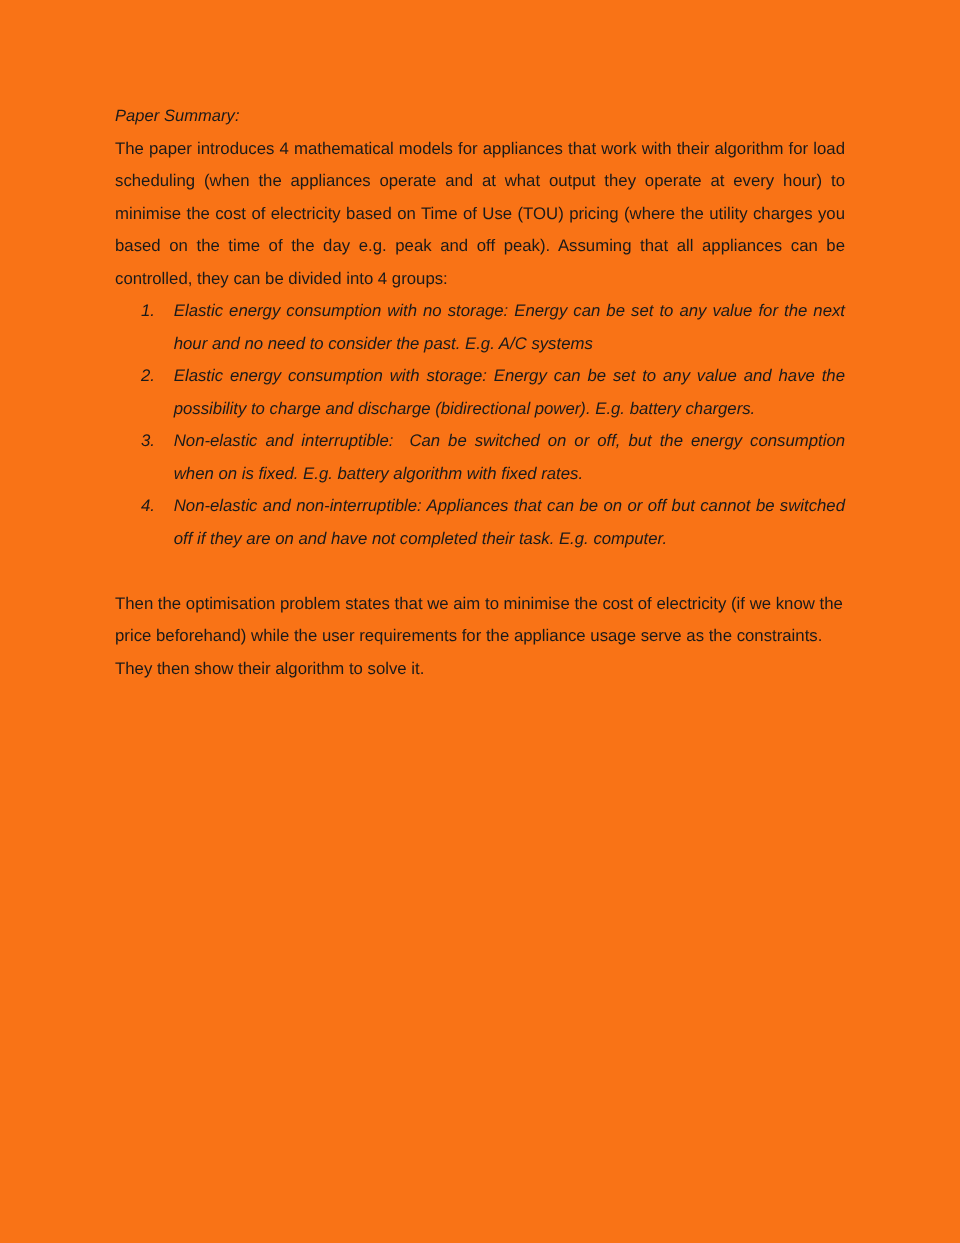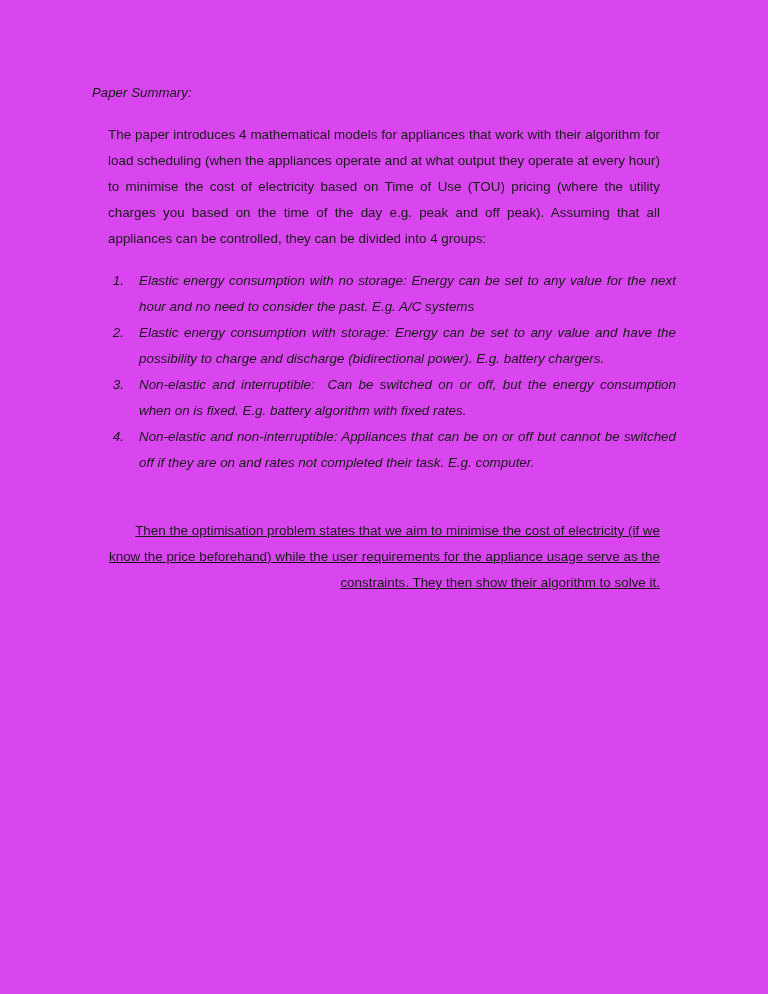--- a/index.html
+++ b/index.html
@@ -14,21 +14,21 @@
     font-family: "Liberation Sans", sans-serif;
     color: #1a1a1a;
     -webkit-font-smoothing: antialiased;
     overflow: hidden;
   }
 
   .page {
     position: relative;
     width: 768px;
     height: 994px;
-    background: #d946ef;
+    background: #f97316;
     box-sizing: border-box;
   }
 
   .doc-body {
     position: absolute;
     left: 92px;
     top: 80px;
     width: 584px;
   }
 
@@ -37,29 +37,28 @@
     font-size: 13.2px;
     line-height: 26px;
     margin: 0 0 0 0;
     text-align: left;
     letter-spacing: 0.05px;
   }
 
   p.para {
     font-size: 13.4px;
     line-height: 26px;
-    margin: 16px;
+    margin: 0;
     text-align: justify;
     text-justify: inter-word;
     letter-spacing: 0.01px;
   }
 
   p.para.last-ragged {
-    text-align: right;
-    text-decoration: underline;
+    text-align: left;
   }
 
   ol.group-list {
     margin: 0;
     padding: 0;
     list-style: none;
     counter-reset: grpitem;
     font-style: italic;
   }
 
@@ -98,21 +97,21 @@
   <div class="doc-body">
 
     <div class="heading-italic">Paper Summary:</div>
 
     <p class="para">The paper introduces 4 mathematical models for appliances that work with their algorithm for load scheduling (when the appliances operate and at what output they operate at every hour) to minimise the cost of electricity based on Time of Use (TOU) pricing (where the utility charges you based on the time of the day e.g. peak and off peak). Assuming that all appliances can be controlled, they can be divided into 4 groups:</p>
 
     <ol class="group-list">
       <li>Elastic energy consumption with no storage: Energy can be set to any value for the next hour and no need to consider the past. E.g. A/C systems</li>
       <li>Elastic energy consumption with storage: Energy can be set to any value and have the possibility to charge and discharge (bidirectional power). E.g. battery chargers.</li>
       <li class="nowrap-nbsp">Non-elastic and interruptible:  Can be switched on or off, but the energy consumption when on is fixed. E.g. battery algorithm with fixed rates.</li>
-      <li>Non-elastic and non-interruptible: Appliances that can be on or off but cannot be switched off if they are on and rates not completed their task. E.g. computer.</li>
+      <li>Non-elastic and non-interruptible: Appliances that can be on or off but cannot be switched off if they are on and have not completed their task. E.g. computer.</li>
     </ol>
 
     <div class="spacer-line"></div>
 
     <p class="para last-ragged">Then the optimisation problem states that we aim to minimise the cost of electricity (if we know the price beforehand) while the user requirements for the appliance usage serve as the constraints. They then show their algorithm to solve it.</p>
 
   </div>
 </div>
 
 </body></html>

